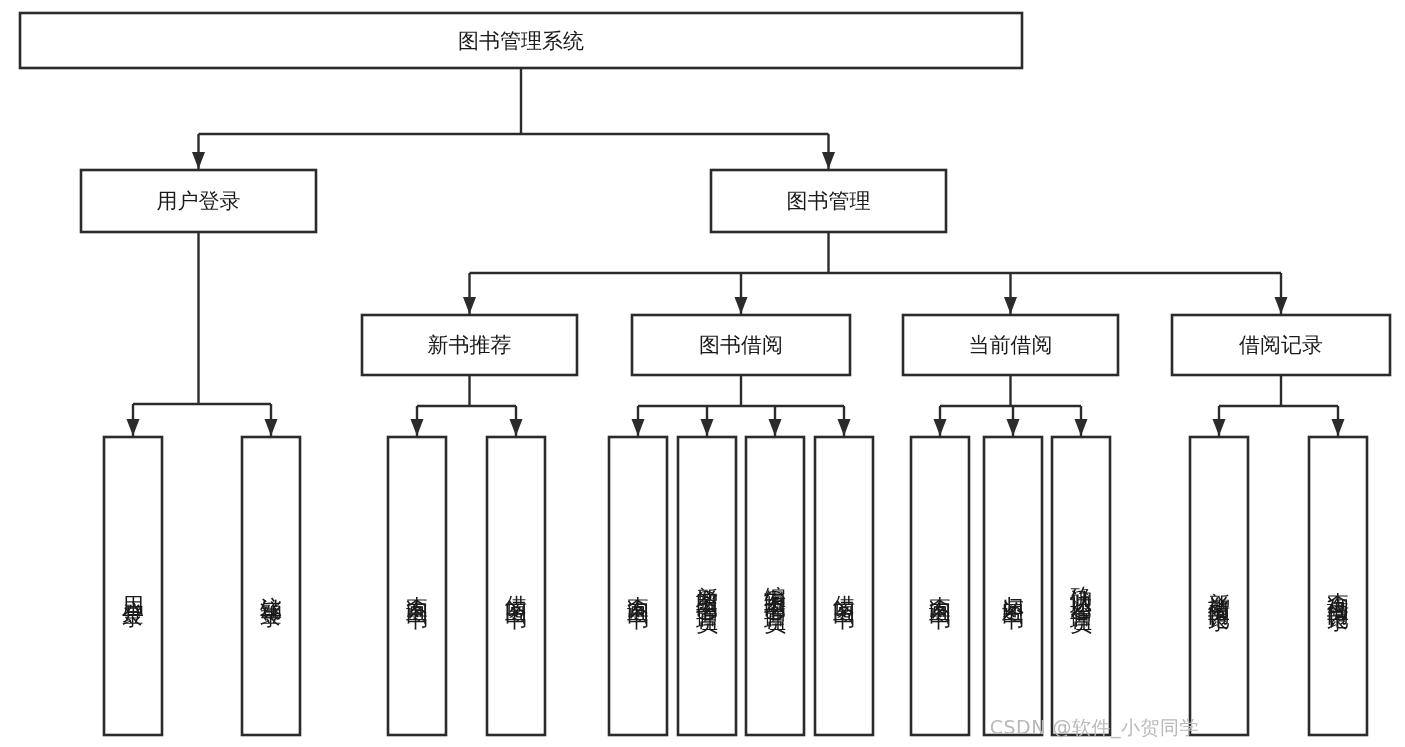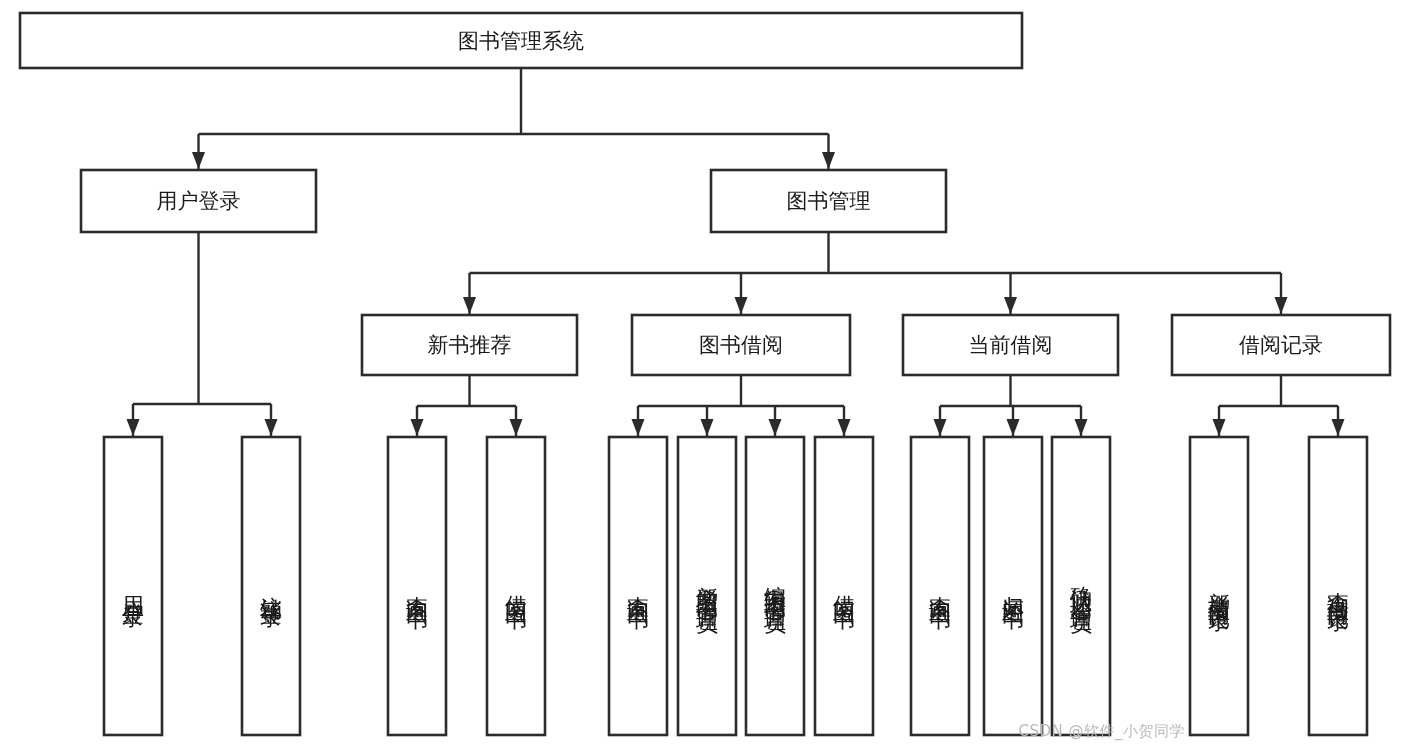--- a/index.html
+++ b/index.html
@@ -67,24 +67,24 @@
     text-orientation: upright;
     font-family: "DejaVu Sans", "Liberation Sans", sans-serif;
     font-size: 22px;
     line-height: 1.0;
     letter-spacing: 4px;
     color: #1a1a1a;
     white-space: nowrap;
   }
   .watermark {
     position: absolute;
-    right: 28px;
+    right: 14px;
     bottom: 6px;
     font-family: "DejaVu Sans", "Liberation Sans", sans-serif;
-    font-size: 15px;
+    font-size: 19px;
     color: #b9b9b9;
     letter-spacing: 0.5px;
     white-space: nowrap;
     user-select: none;
   }
 </style>
 </head>
 <body>
 
 <div id="diagram-root">

